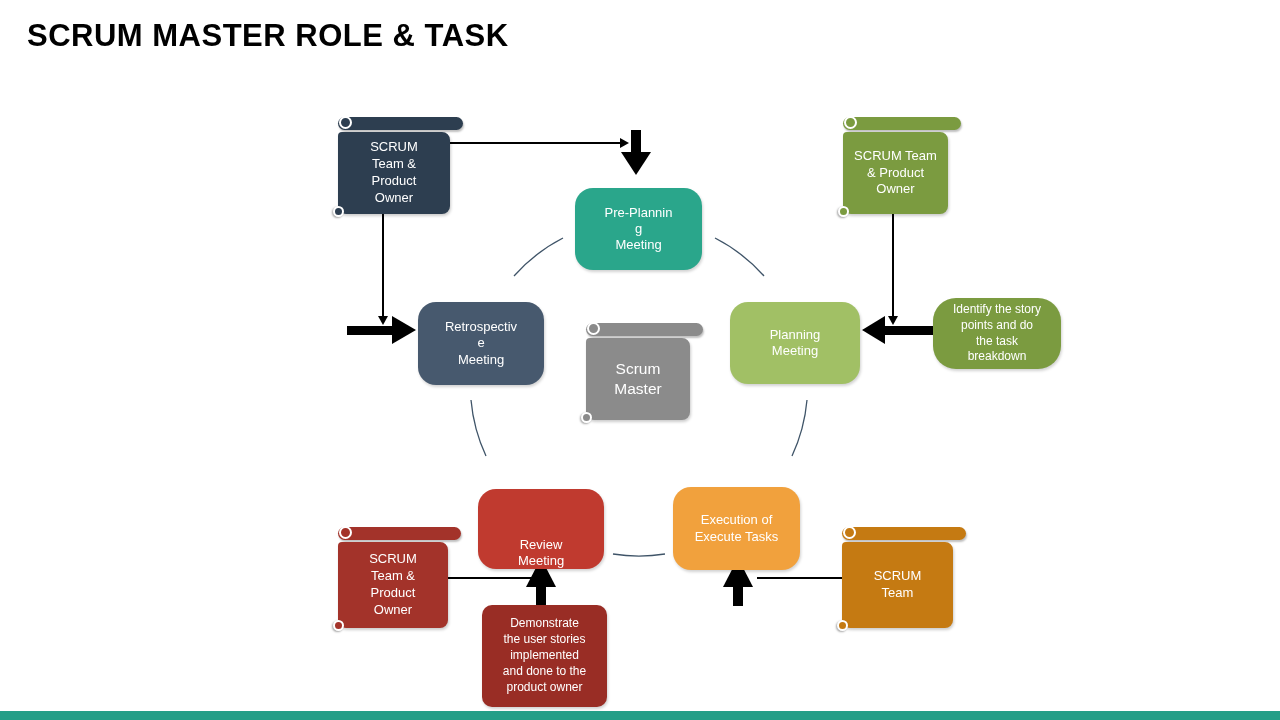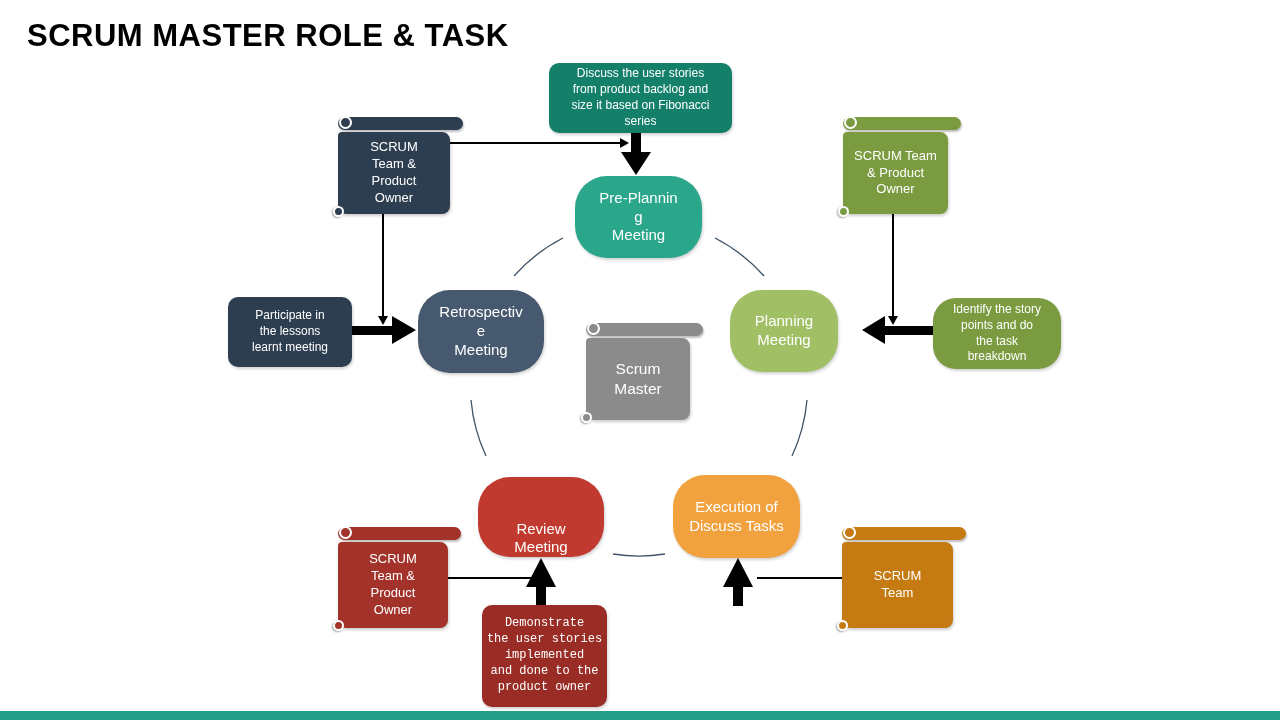--- a/index.html
+++ b/index.html
@@ -9,24 +9,25 @@
   }
   .title{
     position:absolute;left:27px;top:18px;margin:0;
     font-size:31px;font-weight:900;letter-spacing:.5px;color:#000;
   }
   
   .arcs{position:absolute;left:0;top:0;}
   .arcs path{fill:none;stroke:var(--bg,#3F5468);stroke-width:1.3px;}
   
   .meet{
-    position:absolute;background:var(--bg);border-radius:32px;color:#fff;
+    position:absolute;background:var(--bg);border-radius:18px;color:#fff;
     display:flex;align-items:center;justify-content:center;text-align:center;
-    font-size:15px;line-height:1.25;white-space:pre-line;
+    font-size:13px;line-height:1.25;white-space:pre-line;
     box-shadow:1px 2px 3px rgba(0,0,0,.18);
+    margin-top:12px;
   }
   
   .note{
     position:absolute;background:var(--bg);border-radius:10px;color:#fff;
     display:flex;align-items:center;justify-content:center;text-align:center;
     font-size:12px;line-height:1.32;white-space:pre-line;padding:2px;
     box-shadow:1px 2px 3px rgba(0,0,0,.18);
   }
   
   .scroll{position:absolute;}
@@ -106,56 +107,45 @@
   <div class="tri head-up" style="left:526px;top:558px;"></div>
 
   <div class="shaft" style="left:733px;top:586px;width:10px;height:20px;"></div>
   <div class="tri head-up" style="left:723px;top:558px;"></div>
 
   <div class="meet" style="left: 575px; top: 176px; width: 127px; height: 82px; --bg: #2AA68B;">
     <span>Pre-Plannin
 g
 Meeting</span>
   </div>
-  <div class="meet" style="left: 730px; top: 290px; width: 108px; height: 82px; --bg: #A1C065;">
+  <div class="meet" style="left: 730px; top: 290px; width: 130px; height: 82px; --bg: #A1C065;">
     <span>Planning
 Meeting</span>
   </div>
   <div class="meet" style="left: 418px; top: 290px; width: 126px; height: 83px; --bg: #47596E;">
     <span>Retrospectiv
 e
 Meeting</span>
   </div>
   <div class="meet" style="left: 478px; top: 477px; width: 126px; height: 80px; align-items: flex-end; --bg: #C03A2F;">
     <span>Review
 Meeting</span>
   </div>
   <div class="meet" style="left: 673px; top: 475px; width: 127px; height: 83px; --bg: #F1A13D;">
     <span>Execution of
-Discuss Tasks</span>
+Execute Tasks</span>
   </div>
 
-  <div class="note" style="left: 549px; top: 63px; width: 179px; height: 66px; --bg: #15806A;">
-    <span>Discuss the user stories
-from product backlog and
-size it based on Fibonacci
-series</span>
-  </div>
   <div class="note" style="left: 933px; top: 298px; width: 124px; height: 67px; border-radius: 23px; --bg: #7B9B40;">
     <span>Identify the story
 points and do
 the task
 breakdown</span>
   </div>
-  <div class="note" style="left: 228px; top: 297px; width: 120px; height: 66px; --bg: #2D3E50;">
-    <span>Participate in
-the lessons
-learnt meeting</span>
-  </div>
-  <div class="note" style="left: 482px; top: 605px; width: 121px; height: 98px; font-family: Liberation Mono, monospace; --bg: #992D25;">
+  <div class="note" style="left: 482px; top: 605px; width: 121px; height: 98px; --bg: #992D25;">
     <span>Demonstrate
 the user stories
 implemented
 and done to the
 product owner</span>
   </div>
 
   <div class="scroll" style="left: 338px; top: 117px; width: 112px; height: 97px; --bg: #2D3E50;">
     <div class="scroll-bar"></div>
     <span class="curl-top"></span>

